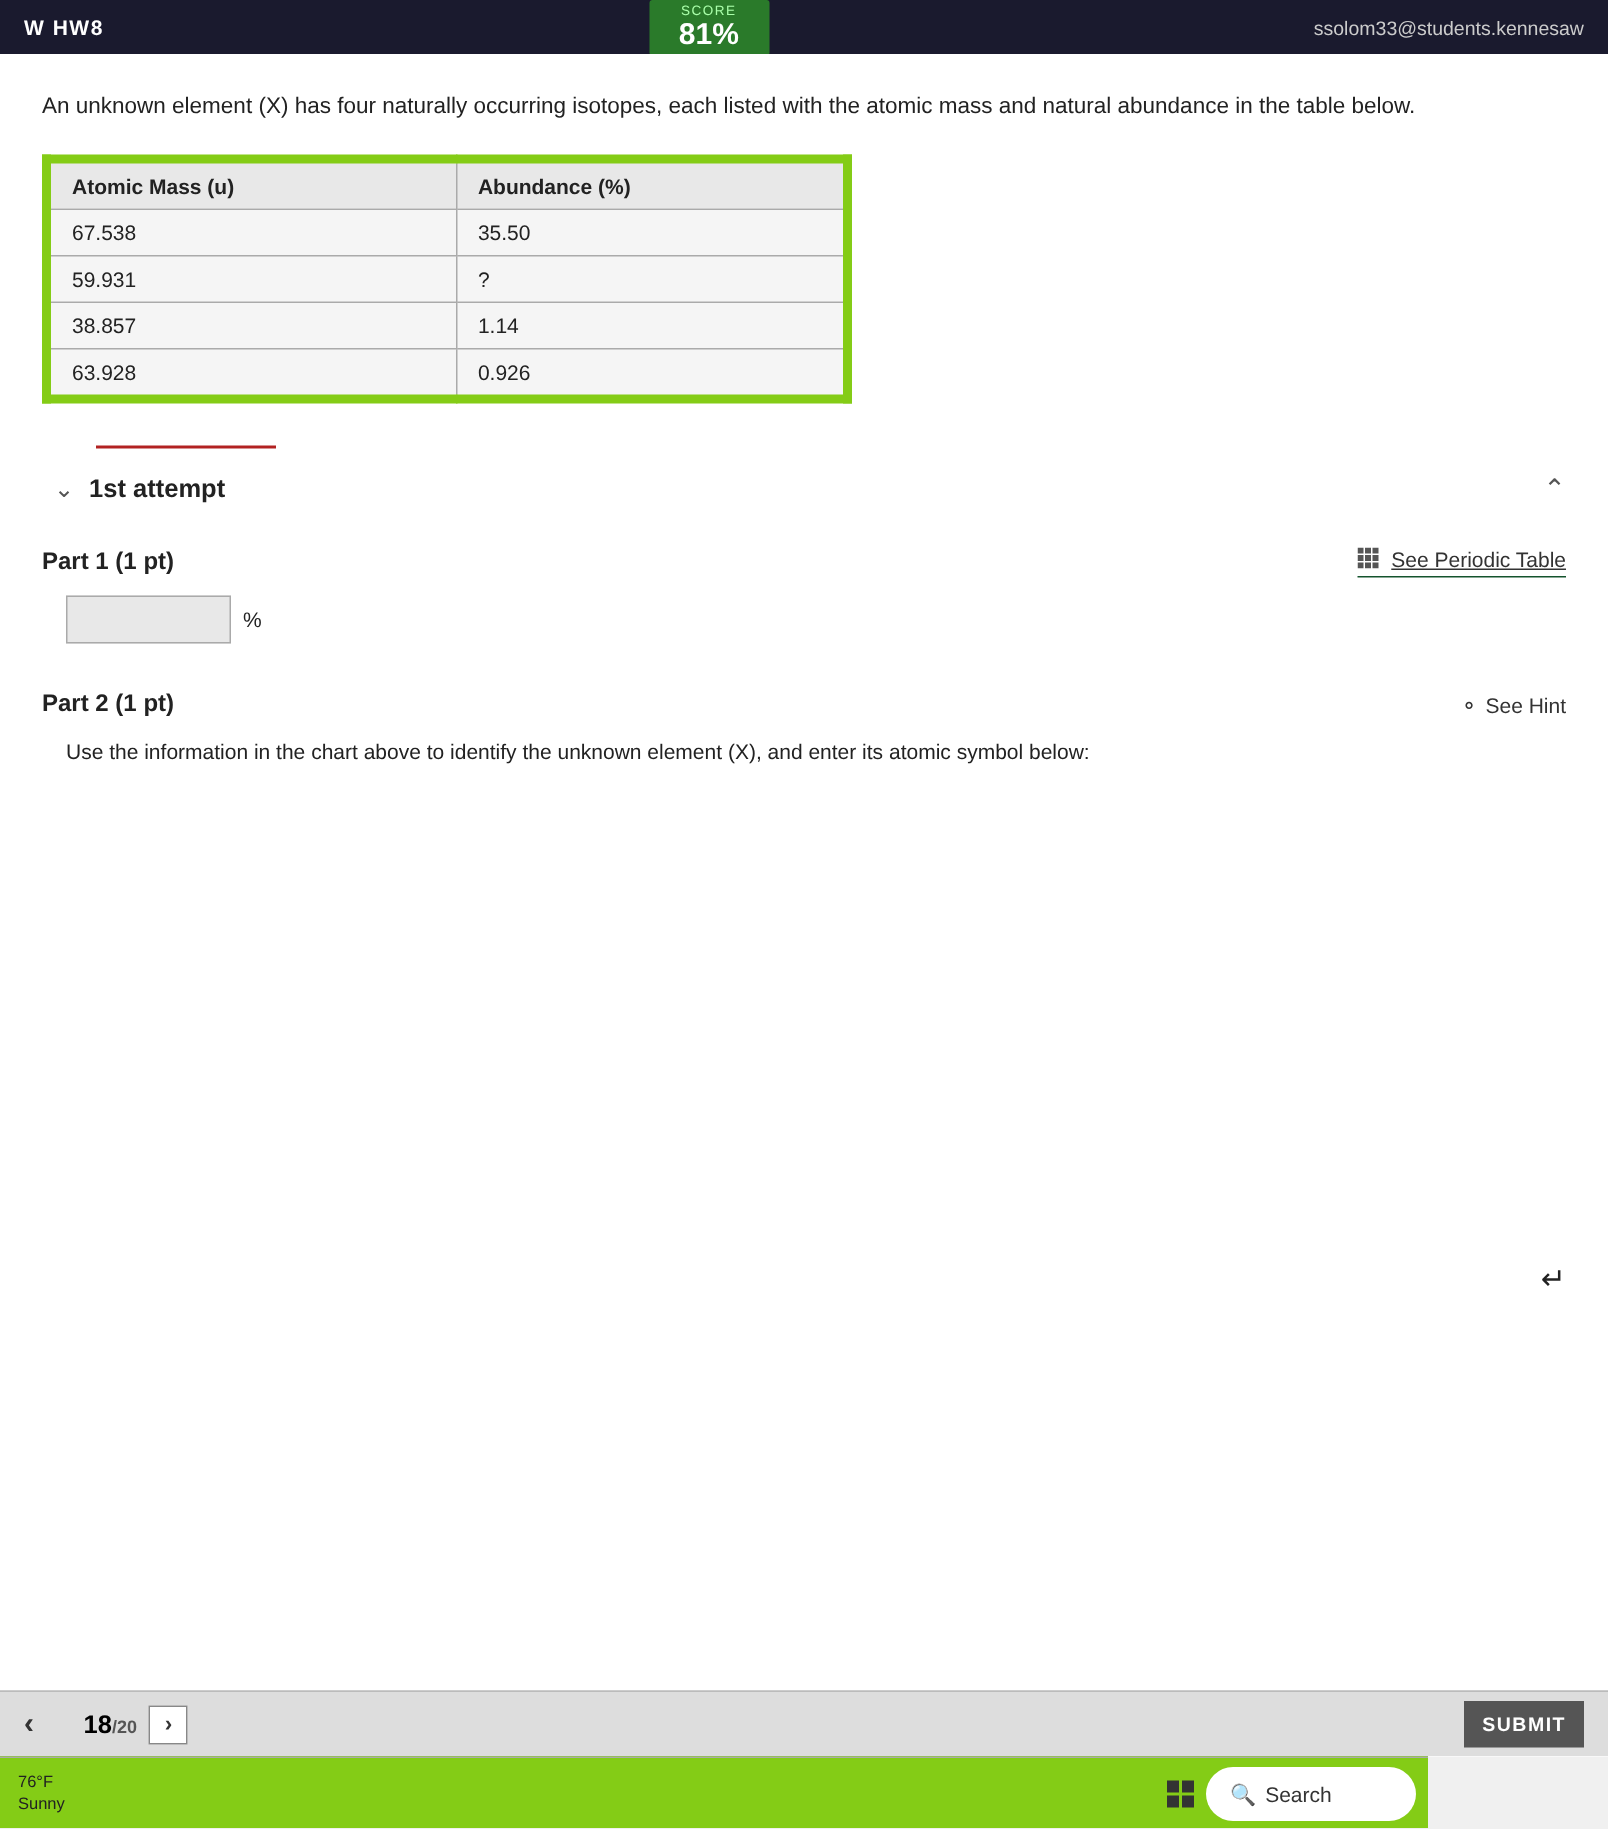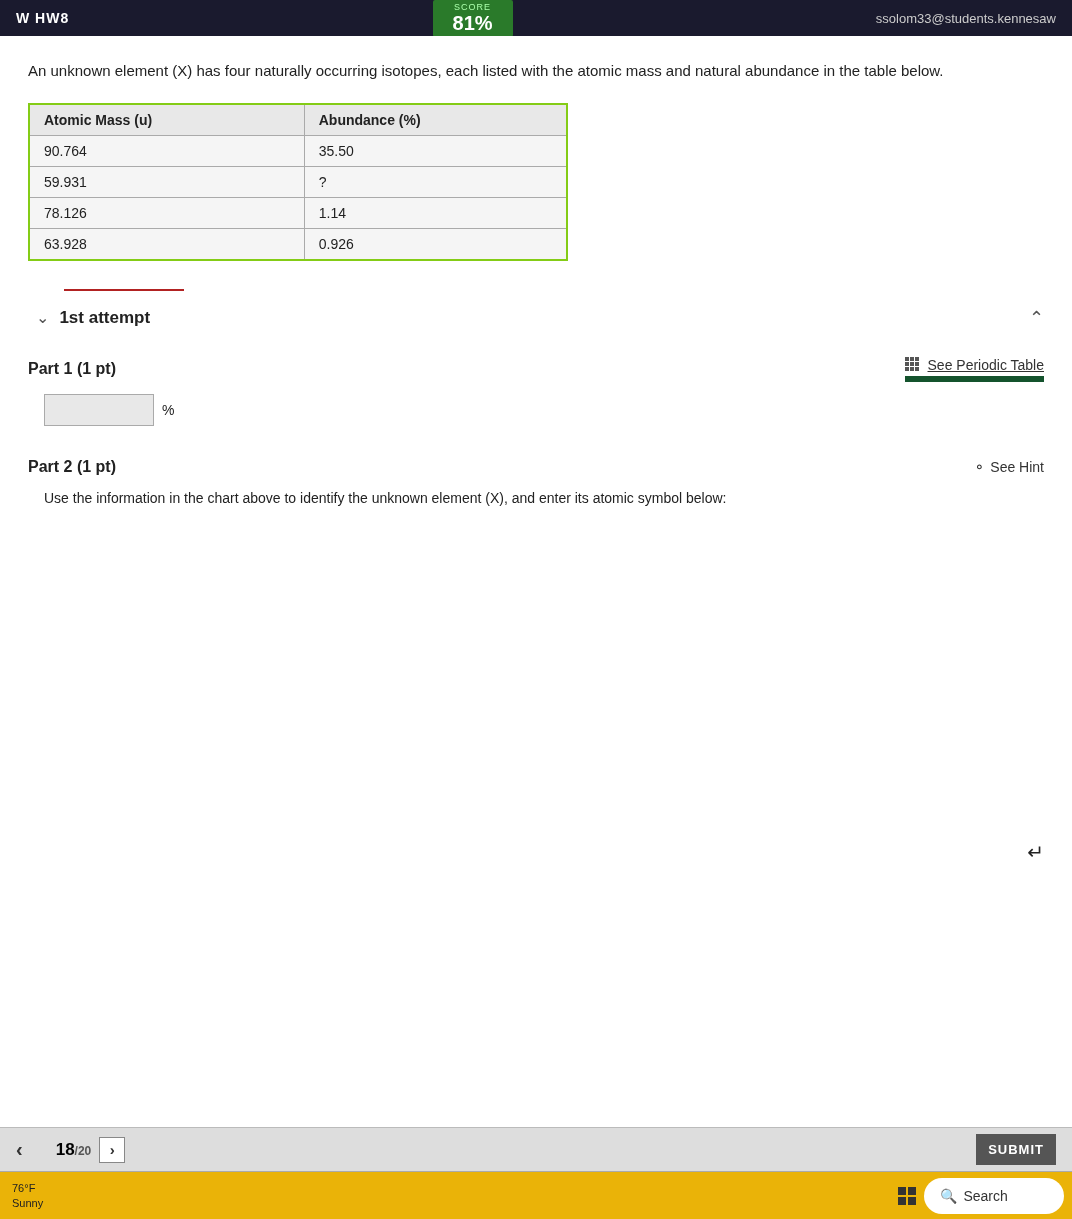--- a/index.html
+++ b/index.html
@@ -64,21 +64,21 @@
       line-height: 1.5;
       color: #222;
       margin-bottom: 20px;
     }
 
     
     .data-table {
       border-collapse: collapse;
       width: 540px;
       margin-bottom: 28px;
-      border: 2px solid #84cc16;
+      border: 6px solid #84cc16;
     }
     .data-table th, .data-table td {
       border: 1px solid #aaa;
       padding: 7px 14px;
       font-size: 14px;
       color: #222;
     }
     .data-table th {
       background: #e8e8e8;
       font-weight: 600;
@@ -137,21 +137,21 @@
       color: #222;
     }
     .see-periodic-table {
       display: flex;
       align-items: center;
       gap: 5px;
       color: #333;
       font-size: 14px;
       text-decoration: underline;
       cursor: pointer;
-      border-bottom: 6px solid #14532d;
+      border-bottom: 1px solid #14532d;
       padding-bottom: 2px;
     }
     .periodic-icon {
       font-size: 13px;
     }
     .see-hint {
       display: flex;
       align-items: center;
       gap: 5px;
       color: #333;
@@ -336,29 +336,29 @@
 
     <table class="data-table">
       <thead>
         <tr>
           <th>Atomic Mass (u)</th>
           <th>Abundance (%)</th>
         </tr>
       </thead>
       <tbody id="table-body">
       <tr>
-            <td>90.764</td>
+            <td>67.538</td>
             <td>35.50</td>
           </tr>
           <tr>
             <td>59.931</td>
             <td>?</td>
           </tr>
           <tr>
-            <td>78.126</td>
+            <td>38.857</td>
             <td>1.14</td>
           </tr>
           <tr>
             <td>63.928</td>
             <td>0.926</td>
           </tr>
         </tbody>
     </table>
 
     <hr class="section-divider">
@@ -416,21 +416,21 @@
   <div class="nav-question-info">
     <span class="nav-prev" style="font-size:20px;font-weight:bold;cursor:pointer;color:#333;margin-right:4px;">‹</span>
     <span style="font-size:17px;font-weight:bold;margin-left:25px;">
       <span>18</span><span style="font-size:12px;color:#555;">/</span><span style="font-size:12px;color:#555;">20</span>
     </span>
     <span class="nav-next" style="display:inline-flex;align-items:center;justify-content:center;background:white;border:1px solid #888;width:26px;height:26px;font-size:15px;cursor:pointer;font-weight:bold;color:#333;margin-left:4px;">›</span>
   </div>
   <button class="submit-btn" style="margin-left:auto;background:#555;color:white;border:none;padding:8px 12px;font-size:13px;font-weight:bold;letter-spacing:1px;cursor:pointer;">SUBMIT</button>
 </div>
 
-<div class="taskbar" style="position:fixed;bottom:0;left:0;width:1072px;height:48px;background:#eab308;display:flex;align-items:center;justify-content:space-between;padding:0 8px 0 12px;border-top:1px solid #aaa;z-index:20;">
+<div class="taskbar" style="position:fixed;bottom:0;left:0;width:952px;height:48px;background:#84cc16;display:flex;align-items:center;justify-content:space-between;padding:0 8px 0 12px;border-top:1px solid #aaa;z-index:20;">
   <div class="taskbar-left">
     <div class="weather-info">
       <div>76°F</div>
       <div>Sunny</div>
     </div>
   </div>
   <div class="taskbar-right">
     <div class="win-grid-icon">
       <span></span>
         <span></span>

